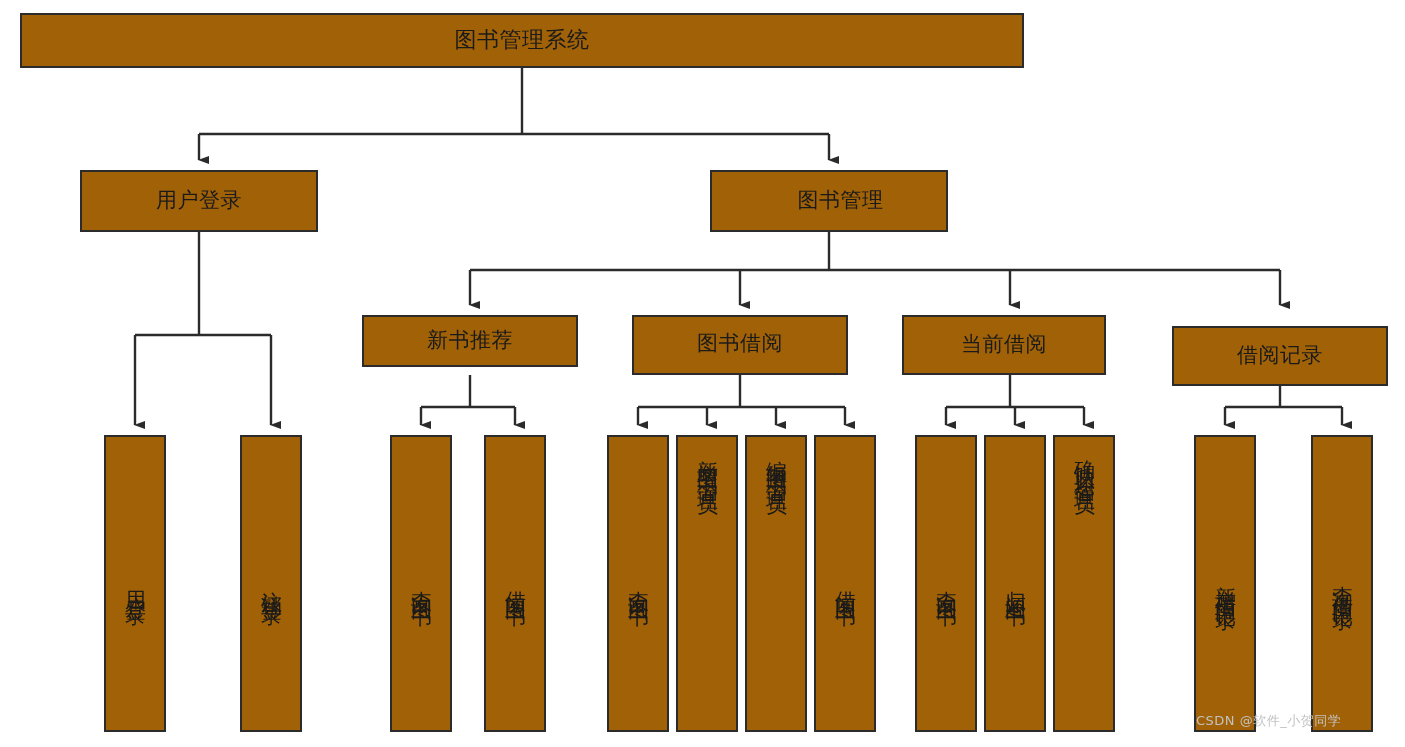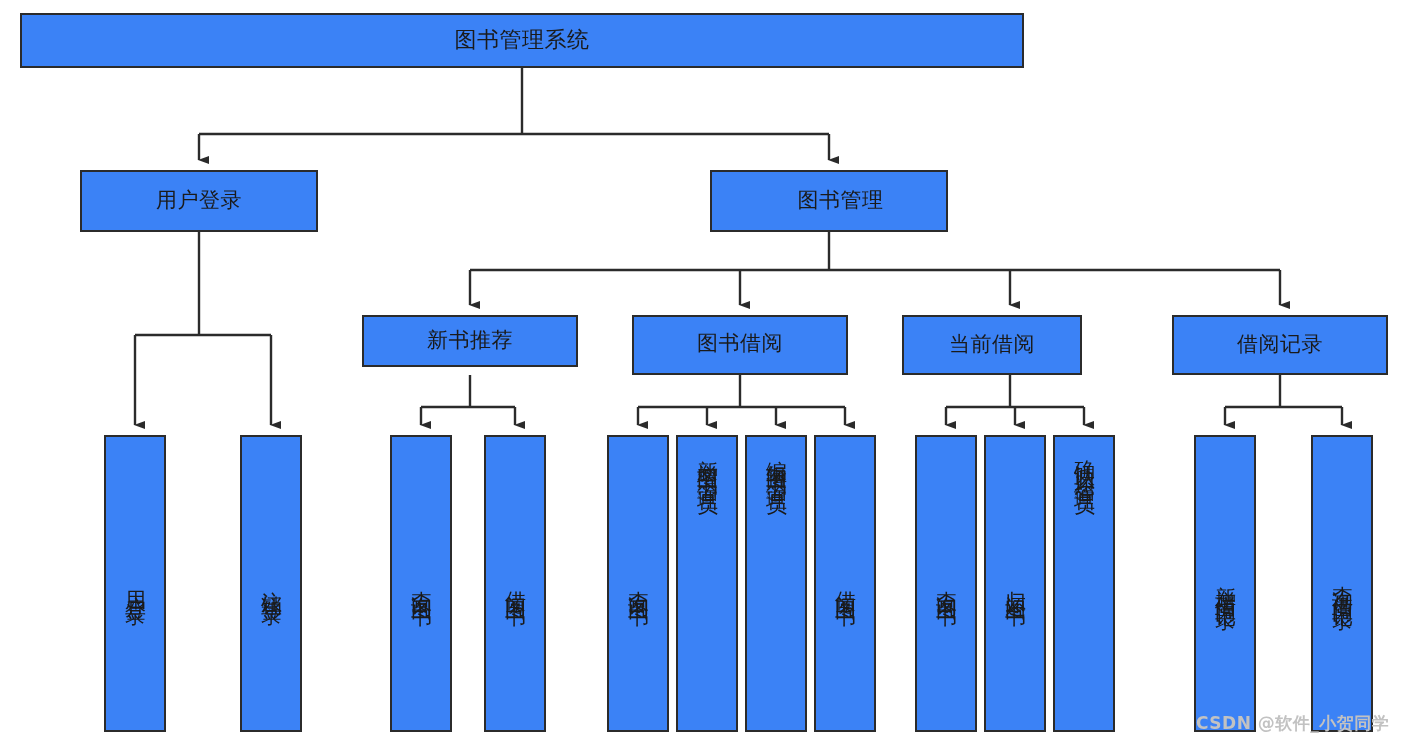--- a/index.html
+++ b/index.html
@@ -22,21 +22,21 @@
     left: 0;
     top: 0;
     width: 1405px;
     height: 747px;
     pointer-events: none;
   }
   .node {
     position: absolute;
     box-sizing: border-box;
     border: 2px solid #2b2b2b;
-    background: #3b82f6;
+    background: #a16207;
     display: flex;
     align-items: center;
     justify-content: center;
     color: #1a1a1a;
   }
   .node .label {
     display: block;
     text-align: center;
     line-height: 1.22;
     white-space: nowrap;
@@ -62,24 +62,23 @@
     line-height: 1;
     letter-spacing: 5px;
     white-space: nowrap;
   }
   .node.vert.align-top {
     align-items: flex-start;
   }
   .watermark {
     position: absolute;
     color: #c2c2c2;
-    font-size: 17px;
+    font-size: 13px;
     white-space: nowrap;
     letter-spacing: 0.5px;
-    font-weight: bold;
   }
 </style>
 </head>
 <body>
 
 <div id="canvas">
 
   <svg class="edges" viewBox="0 0 1405 747" xmlns="http://www.w3.org/2000/svg">
     <defs>
       <marker id="arrow" markerWidth="9" markerHeight="11" refX="4.5" refY="10" orient="auto" markerUnits="userSpaceOnUse">
@@ -140,24 +139,24 @@
   <div class="node horiz" id="n-l1-1" style="left: 710px; top: 170px; width: 238px; height: 62px; padding-left: 23px;">
     <span class="label">图书管理</span>
   </div>
 
   <div class="node horiz" id="n-l2-0" style="left: 362px; top: 315px; width: 216px; height: 52px;">
     <span class="label">新书推荐</span>
   </div>
   <div class="node horiz" id="n-l2-1" style="left: 632px; top: 315px; width: 216px; height: 60px; font-family: Liberation Mono, monospace;">
     <span class="label">图书借阅</span>
   </div>
-  <div class="node horiz" id="n-l2-2" style="left: 902px; top: 315px; width: 180px; height: 60px;">
+  <div class="node horiz" id="n-l2-2" style="left: 902px; top: 315px; width: 204px; height: 60px;">
     <span class="label">当前借阅</span>
   </div>
-  <div class="node horiz" id="n-l2-3" style="left: 1172px; top: 315px; width: 216px; height: 60px;">
+  <div class="node horiz" id="n-l2-3" style="left: 1172px; top: 326px; width: 216px; height: 60px;">
     <span class="label">借阅记录</span>
   </div>
 
   <div class="node vert" id="n-leaf-0" style="left: 104px; top: 435px; width: 62px; height: 297px;">
     <span class="label">用户登录</span>
   </div>
   <div class="node vert" id="n-leaf-1" style="left: 240px; top: 435px; width: 62px; height: 297px;">
     <span class="label">注销登录</span>
   </div>
   <div class="node vert" id="n-leaf-2" style="left: 390px; top: 435px; width: 62px; height: 297px;">

